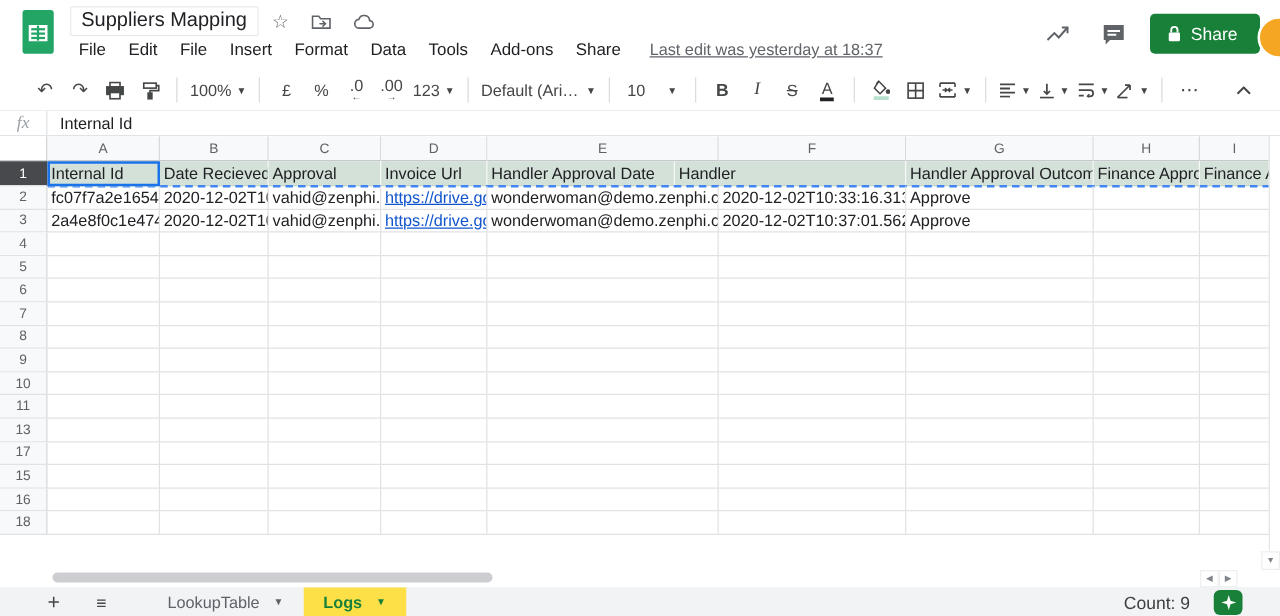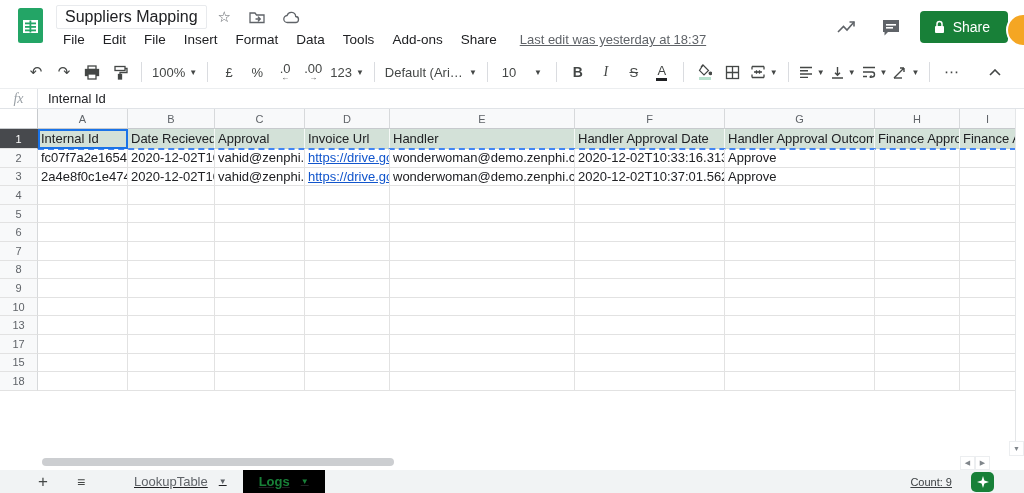--- a/index.html
+++ b/index.html
@@ -90,23 +90,23 @@
   
   .footer{position:absolute;top:470px;left:0;right:0;height:23px;background:#f1f3f4;
           display:flex;align-items:center;}
   .f-ic{color:#444746;display:flex;align-items:center;justify-content:center;}
   .add-sheet{margin-left:32px;font-size:17px;width:22px;}
   .all-sheets{margin-left:16px;font-size:14px;width:22px;}
   .tab{height:23px;display:flex;align-items:center;gap:7px;padding:0 16px;font-size:13px;
        color:#5f6368;}
   .tab .caret{color:#5f6368;}
   .tab.first{margin-left:26px;}
-  .tab.active{background:#000000;color:#188038;font-weight:bold;}
+  .tab.active{background:#fde047;color:#188038;font-weight:bold;}
   .tab.active .caret{color:#188038;}
-  .count{position:absolute;right:72px;font-size:11px;color:#3c4043;text-decoration:underline;}
+  .count{position:absolute;right:72px;font-size:14px;color:#3c4043;}
   .explore{position:absolute;right:30px;top:2px;width:23px;height:20px;background:#188038;
            border-radius:5px;display:flex;align-items:center;justify-content:center;}
   svg{display:block;}
 </style>
 </head>
 <body>
 
 <div class="app">
 
   <div class="topbar">
@@ -315,22 +315,22 @@
         <div class="colhdr" style="width: 85px;">H</div>
         <div class="colhdr" style="width: 56px;">I</div>
       </div>
     <div id="grid-rows">
         <div class="grow hdr">
           <div class="rownum selrow">1</div>
           <div class="cell green sel" style="width: 90px;">Internal Id</div>
           <div class="cell green" style="width: 87px;">Date Recieved</div>
           <div class="cell green" style="width: 90px;">Approval</div>
           <div class="cell green" style="width: 85px;">Invoice Url</div>
+          <div class="cell green" style="width: 150px;">Handler Approval Date</div>
           <div class="cell green" style="width: 185px;">Handler</div>
-          <div class="cell green" style="width: 150px;">Handler Approval Date</div>
           <div class="cell green" style="width: 150px;">Handler Approval Outcome</div>
           <div class="cell green" style="width: 85px;">Finance Approva</div>
           <div class="cell green" style="width: 56px;">Finance A</div>
         </div>
         <div class="grow">
           <div class="rownum">2</div>
           <div class="cell" style="width: 90px;">fc07f7a2e1654f8</div>
           <div class="cell" style="width: 87px;">2020-12-02T10:3</div>
           <div class="cell" style="width: 90px;">vahid@zenphi.co</div>
           <div class="cell link" style="width: 85px;">https://drive.goo</div>
@@ -430,20 +430,32 @@
           <div class="cell" style="width: 87px;"></div>
           <div class="cell" style="width: 90px;"></div>
           <div class="cell" style="width: 85px;"></div>
           <div class="cell" style="width: 185px;"></div>
           <div class="cell" style="width: 150px;"></div>
           <div class="cell" style="width: 150px;"></div>
           <div class="cell" style="width: 85px;"></div>
           <div class="cell" style="width: 56px;"></div>
         </div>
         <div class="grow">
+          <div class="rownum">11</div>
+          <div class="cell" style="width: 90px;"></div>
+          <div class="cell" style="width: 87px;"></div>
+          <div class="cell" style="width: 90px;"></div>
+          <div class="cell" style="width: 85px;"></div>
+          <div class="cell" style="width: 185px;"></div>
+          <div class="cell" style="width: 150px;"></div>
+          <div class="cell" style="width: 150px;"></div>
+          <div class="cell" style="width: 85px;"></div>
+          <div class="cell" style="width: 56px;"></div>
+        </div>
+        <div class="grow">
           <div class="rownum">13</div>
           <div class="cell" style="width: 90px;"></div>
           <div class="cell" style="width: 87px;"></div>
           <div class="cell" style="width: 90px;"></div>
           <div class="cell" style="width: 85px;"></div>
           <div class="cell" style="width: 185px;"></div>
           <div class="cell" style="width: 150px;"></div>
           <div class="cell" style="width: 150px;"></div>
           <div class="cell" style="width: 85px;"></div>
           <div class="cell" style="width: 56px;"></div>
@@ -455,20 +467,32 @@
           <div class="cell" style="width: 90px;"></div>
           <div class="cell" style="width: 85px;"></div>
           <div class="cell" style="width: 185px;"></div>
           <div class="cell" style="width: 150px;"></div>
           <div class="cell" style="width: 150px;"></div>
           <div class="cell" style="width: 85px;"></div>
           <div class="cell" style="width: 56px;"></div>
         </div>
         <div class="grow">
           <div class="rownum">15</div>
+          <div class="cell" style="width: 90px;"></div>
+          <div class="cell" style="width: 87px;"></div>
+          <div class="cell" style="width: 90px;"></div>
+          <div class="cell" style="width: 85px;"></div>
+          <div class="cell" style="width: 185px;"></div>
+          <div class="cell" style="width: 150px;"></div>
+          <div class="cell" style="width: 150px;"></div>
+          <div class="cell" style="width: 85px;"></div>
+          <div class="cell" style="width: 56px;"></div>
+        </div>
+        <div class="grow">
+          <div class="rownum">16</div>
           <div class="cell" style="width: 90px;"></div>
           <div class="cell" style="width: 87px;"></div>
           <div class="cell" style="width: 90px;"></div>
           <div class="cell" style="width: 85px;"></div>
           <div class="cell" style="width: 185px;"></div>
           <div class="cell" style="width: 150px;"></div>
           <div class="cell" style="width: 150px;"></div>
           <div class="cell" style="width: 85px;"></div>
           <div class="cell" style="width: 56px;"></div>
         </div>
@@ -493,21 +517,21 @@
     <div class="hthumb"></div>
     <div class="harrows">
       <span class="harrow">◀</span>
       <span class="harrow">▶</span>
     </div>
   </div>
 
   <div class="footer">
     <span class="f-ic add-sheet">+</span>
     <span class="f-ic all-sheets">≡</span>
-    <span id="sheet-tabs" style="display:flex;height:23px;text-decoration:underline;">
+    <span id="sheet-tabs" style="display:flex;height:23px;">
         <div class="tab first">
           <div class="" style="display: inline;">LookupTable</div>
           <div class="caret" style="display: inline;">▼</div>
         </div>
         <div class="tab active">
           <div class="" style="display: inline;">Logs</div>
           <div class="caret" style="display: inline;">▼</div>
         </div>
       </span>
     <span class="count">Count: 9</span>

